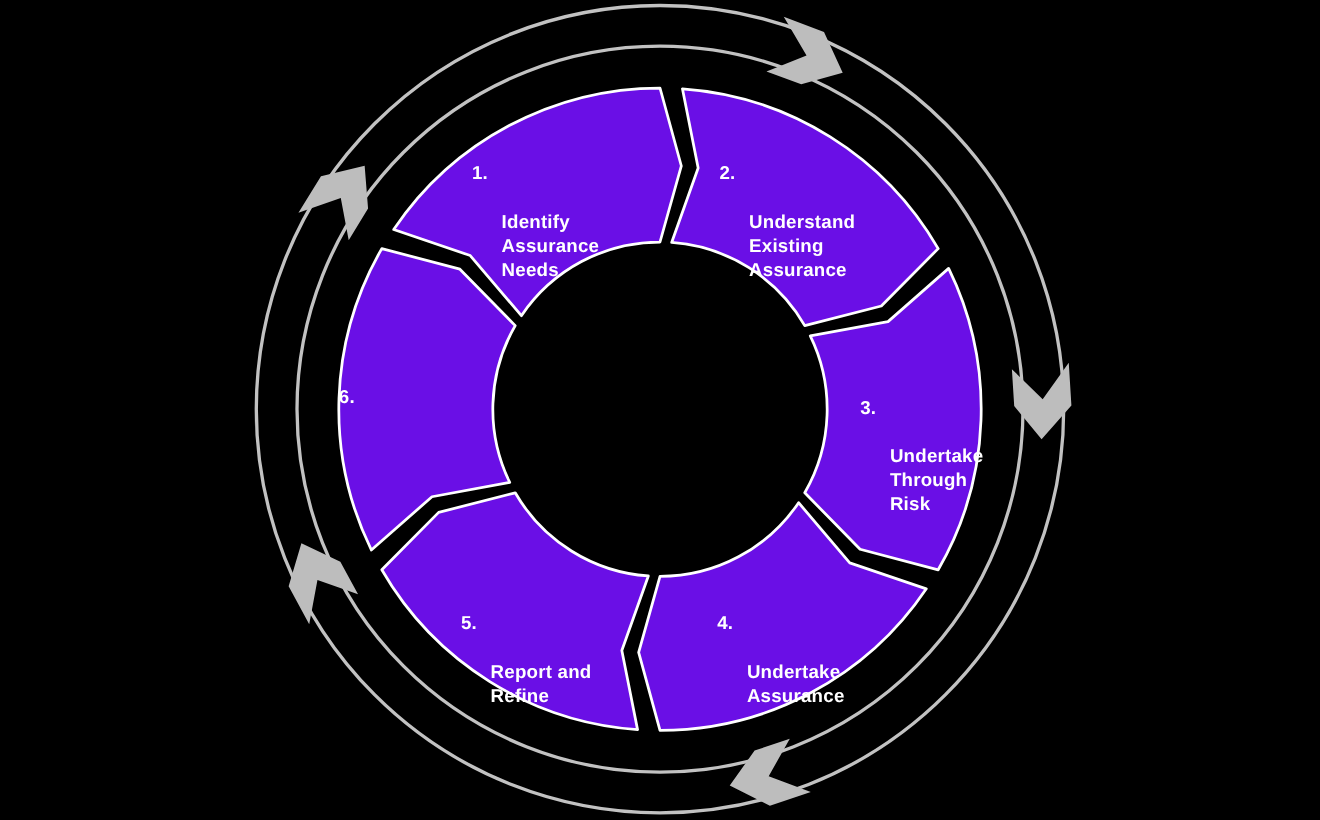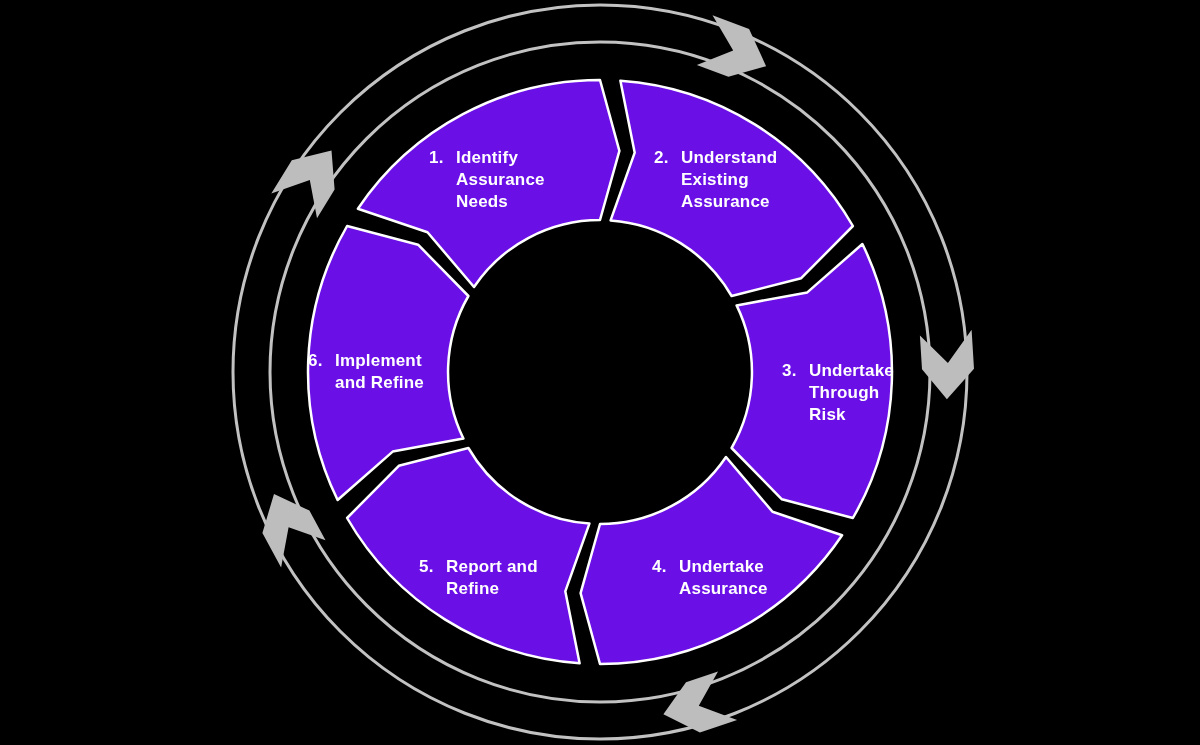--- a/index.html
+++ b/index.html
@@ -31,20 +31,21 @@
     line-height: 22px;
     letter-spacing: 0.2px;
     pointer-events: none;
   }
   .seg-label .num {
     width: 27px;
     flex: none;
   }
   .seg-label .txt {
     white-space: pre-line;
+    margin-top: 44px;
   }
 </style>
 </head>
 <body>
 
 <div class="stage">
 
   <svg width="1200" height="745" viewBox="0 0 1200 745">
 
     <circle cx="600" cy="372" r="367" fill="none" stroke-width="3" stroke="#C2C2C2"></circle>
@@ -94,17 +95,15 @@
   </div>
 
   <div class="seg-label" style="left:419px; top:556px;">
     <span class="num">5.</span>
     <span class="txt">Report and
 Refine</span>
   </div>
 
   <div class="seg-label" style="left:308px; top:350px;">
     <span class="num">6.</span>
-    <span class="txt">Implement
-and Refine</span>
   </div>
 
 </div>
 
 </body></html>

